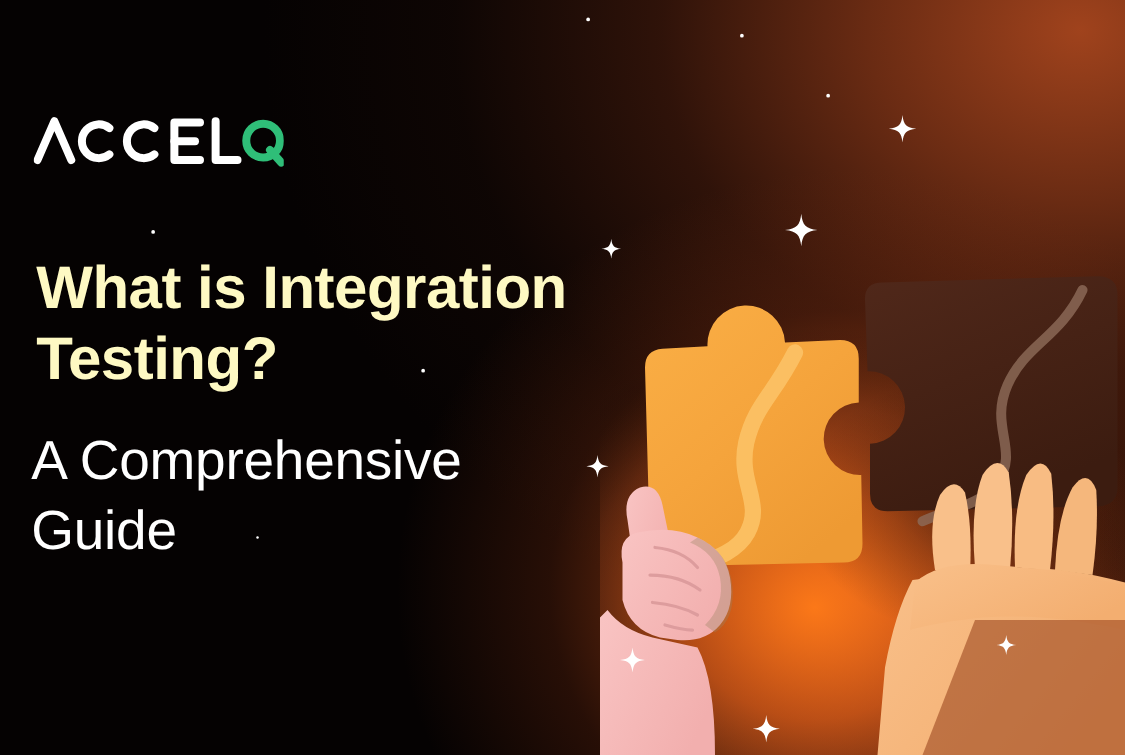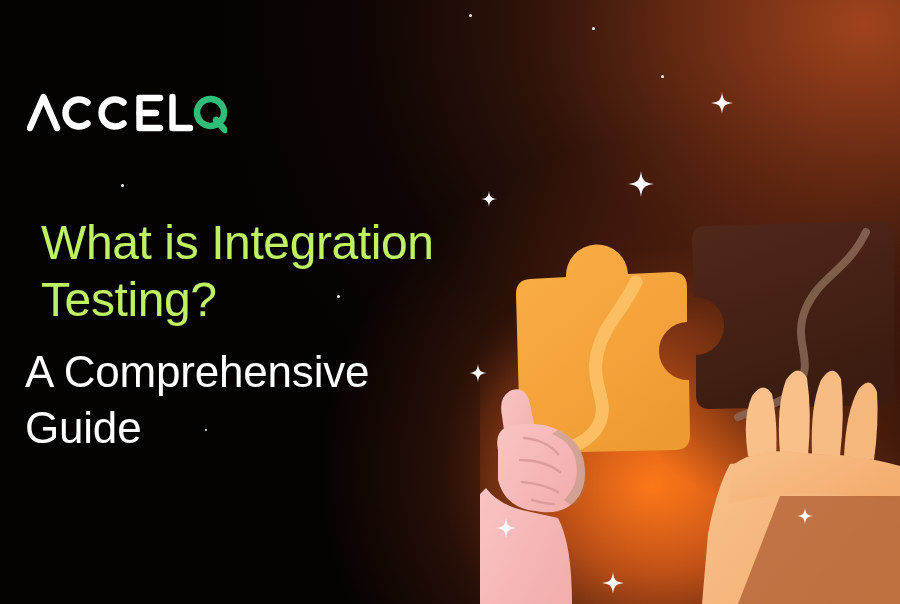--- a/index.html
+++ b/index.html
@@ -68,30 +68,30 @@
 
   
   .headline {
     position: absolute;
     left: 25px;
     top: 198px;
     width: 530px;
     z-index: 6;
   }
   .title {
-    margin: 16px;
-    color: #bef264;
+    margin: 4px;
+    color: #fef9c3;
     font-size: 48px;
     line-height: 57px;
-    font-weight: 400;
+    font-weight: 700;
     letter-spacing: -0.4px;
     white-space: pre-line;
   }
   .subtitle {
-    margin: 9px 0 0 0;
+    margin: 25px 0 0 0;
     color: #FFFFFF;
     font-size: 44px;
     line-height: 56px;
     font-weight: 400;
     letter-spacing: -0.2px;
     white-space: pre-line;
   }
 
   
   .illustration {

